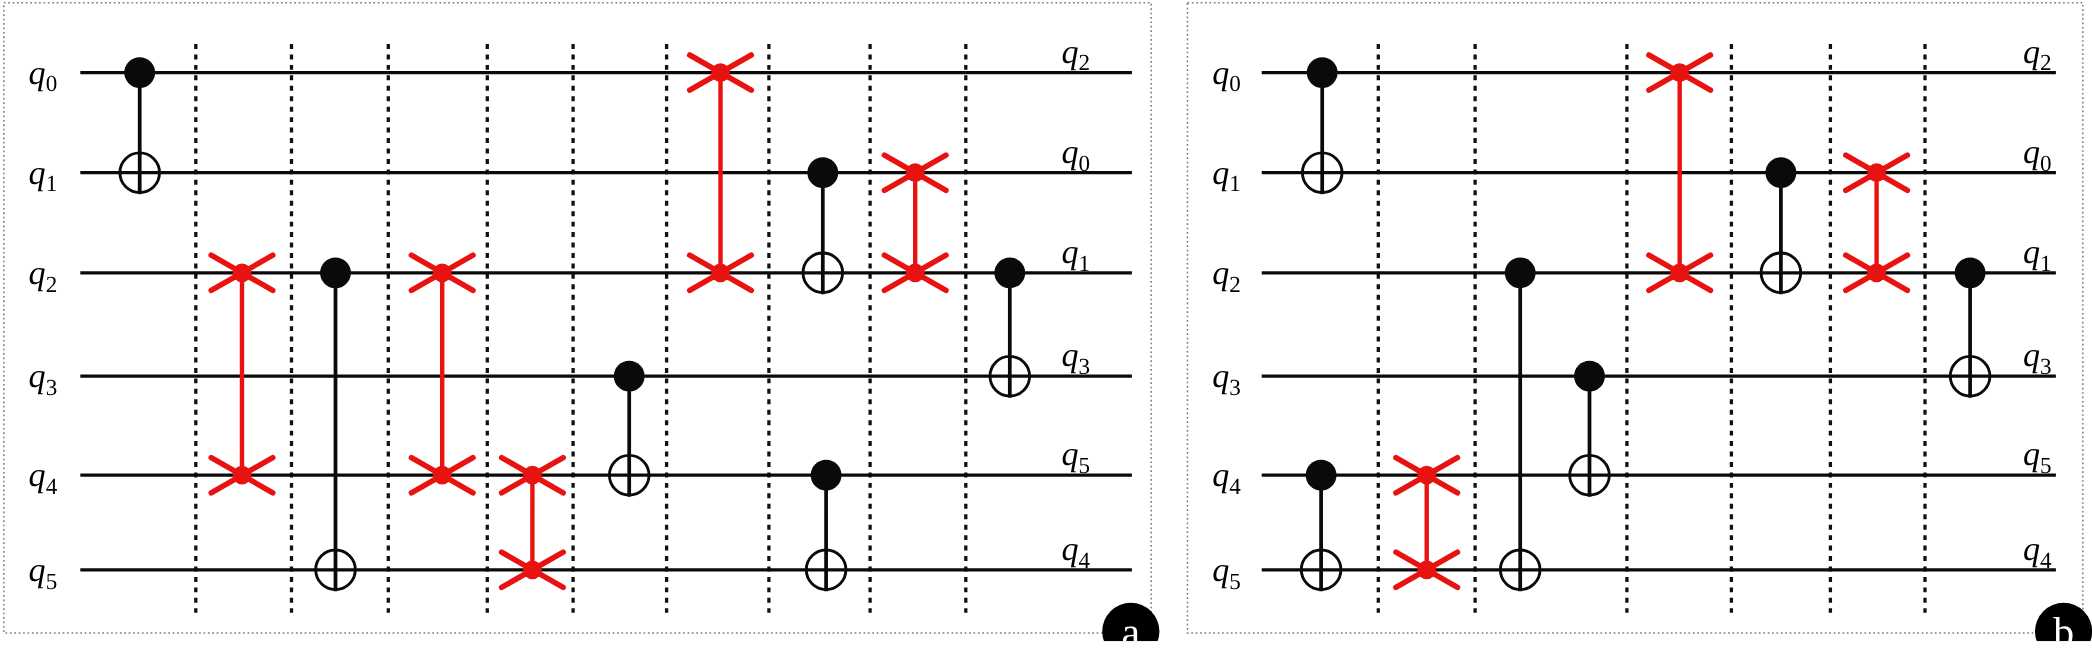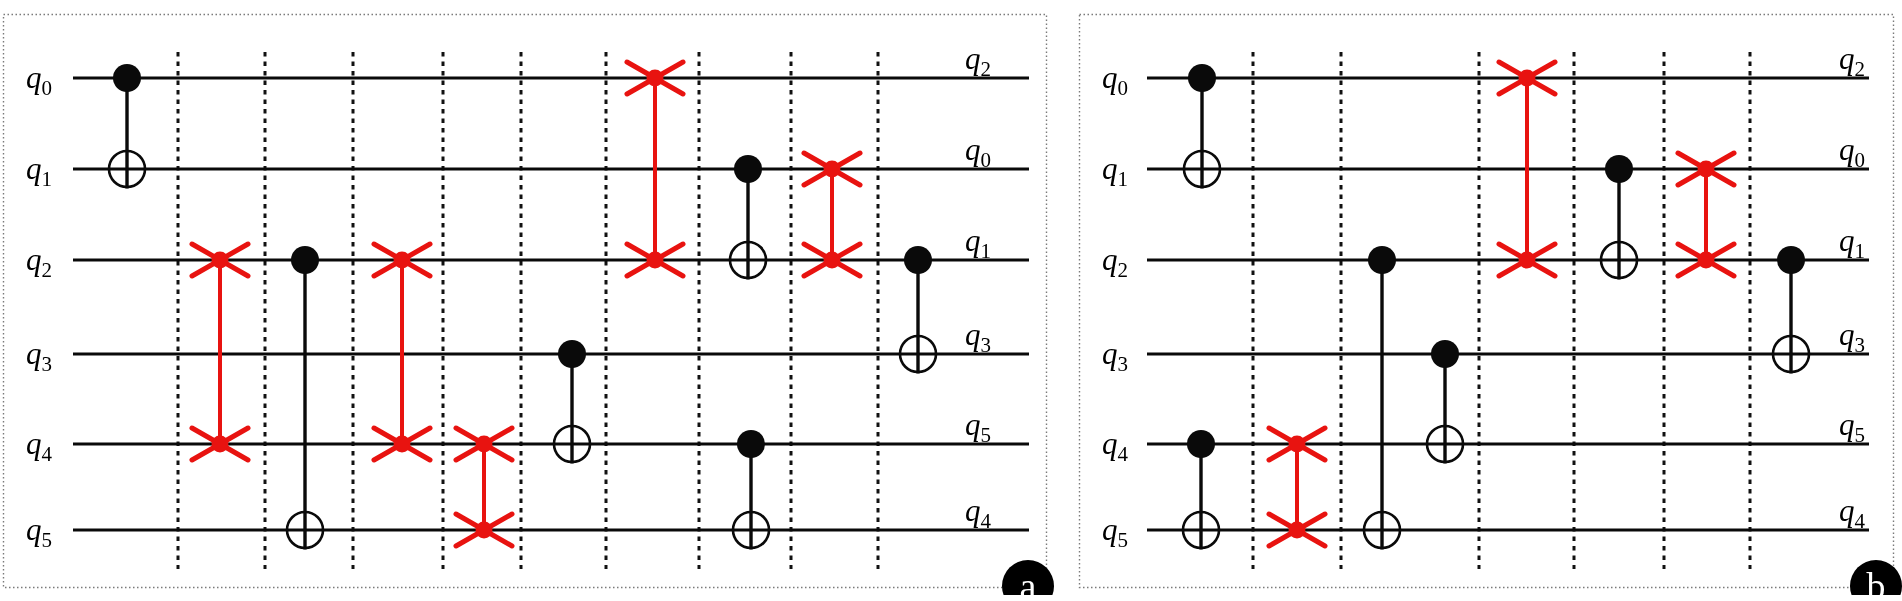--- a/index.html
+++ b/index.html
@@ -3,21 +3,20 @@
 <meta charset="utf-8">
 <style>
   html, body { margin: 0; padding: 0; background: #ffffff; }
   .stage {
     position: relative;
     width: 1902px;
     height: 583px;
     background: #ffffff;
     font-family: "Liberation Serif", "DejaVu Serif", serif;
     overflow: hidden;
-    margin-top: 12px;
   }
   svg { display: block; }
   .qlabel { font-family: "Liberation Serif", "DejaVu Serif", serif; fill: #000000; }
   .qbase  { font-style: italic; font-size: 31px; }
   .qsub   { font-style: normal; font-size: 21px; }
   .badge-text { font-family: "Liberation Serif", "DejaVu Serif", serif; font-size: 38px; }
 </style>
 </head>
 <body>
 

